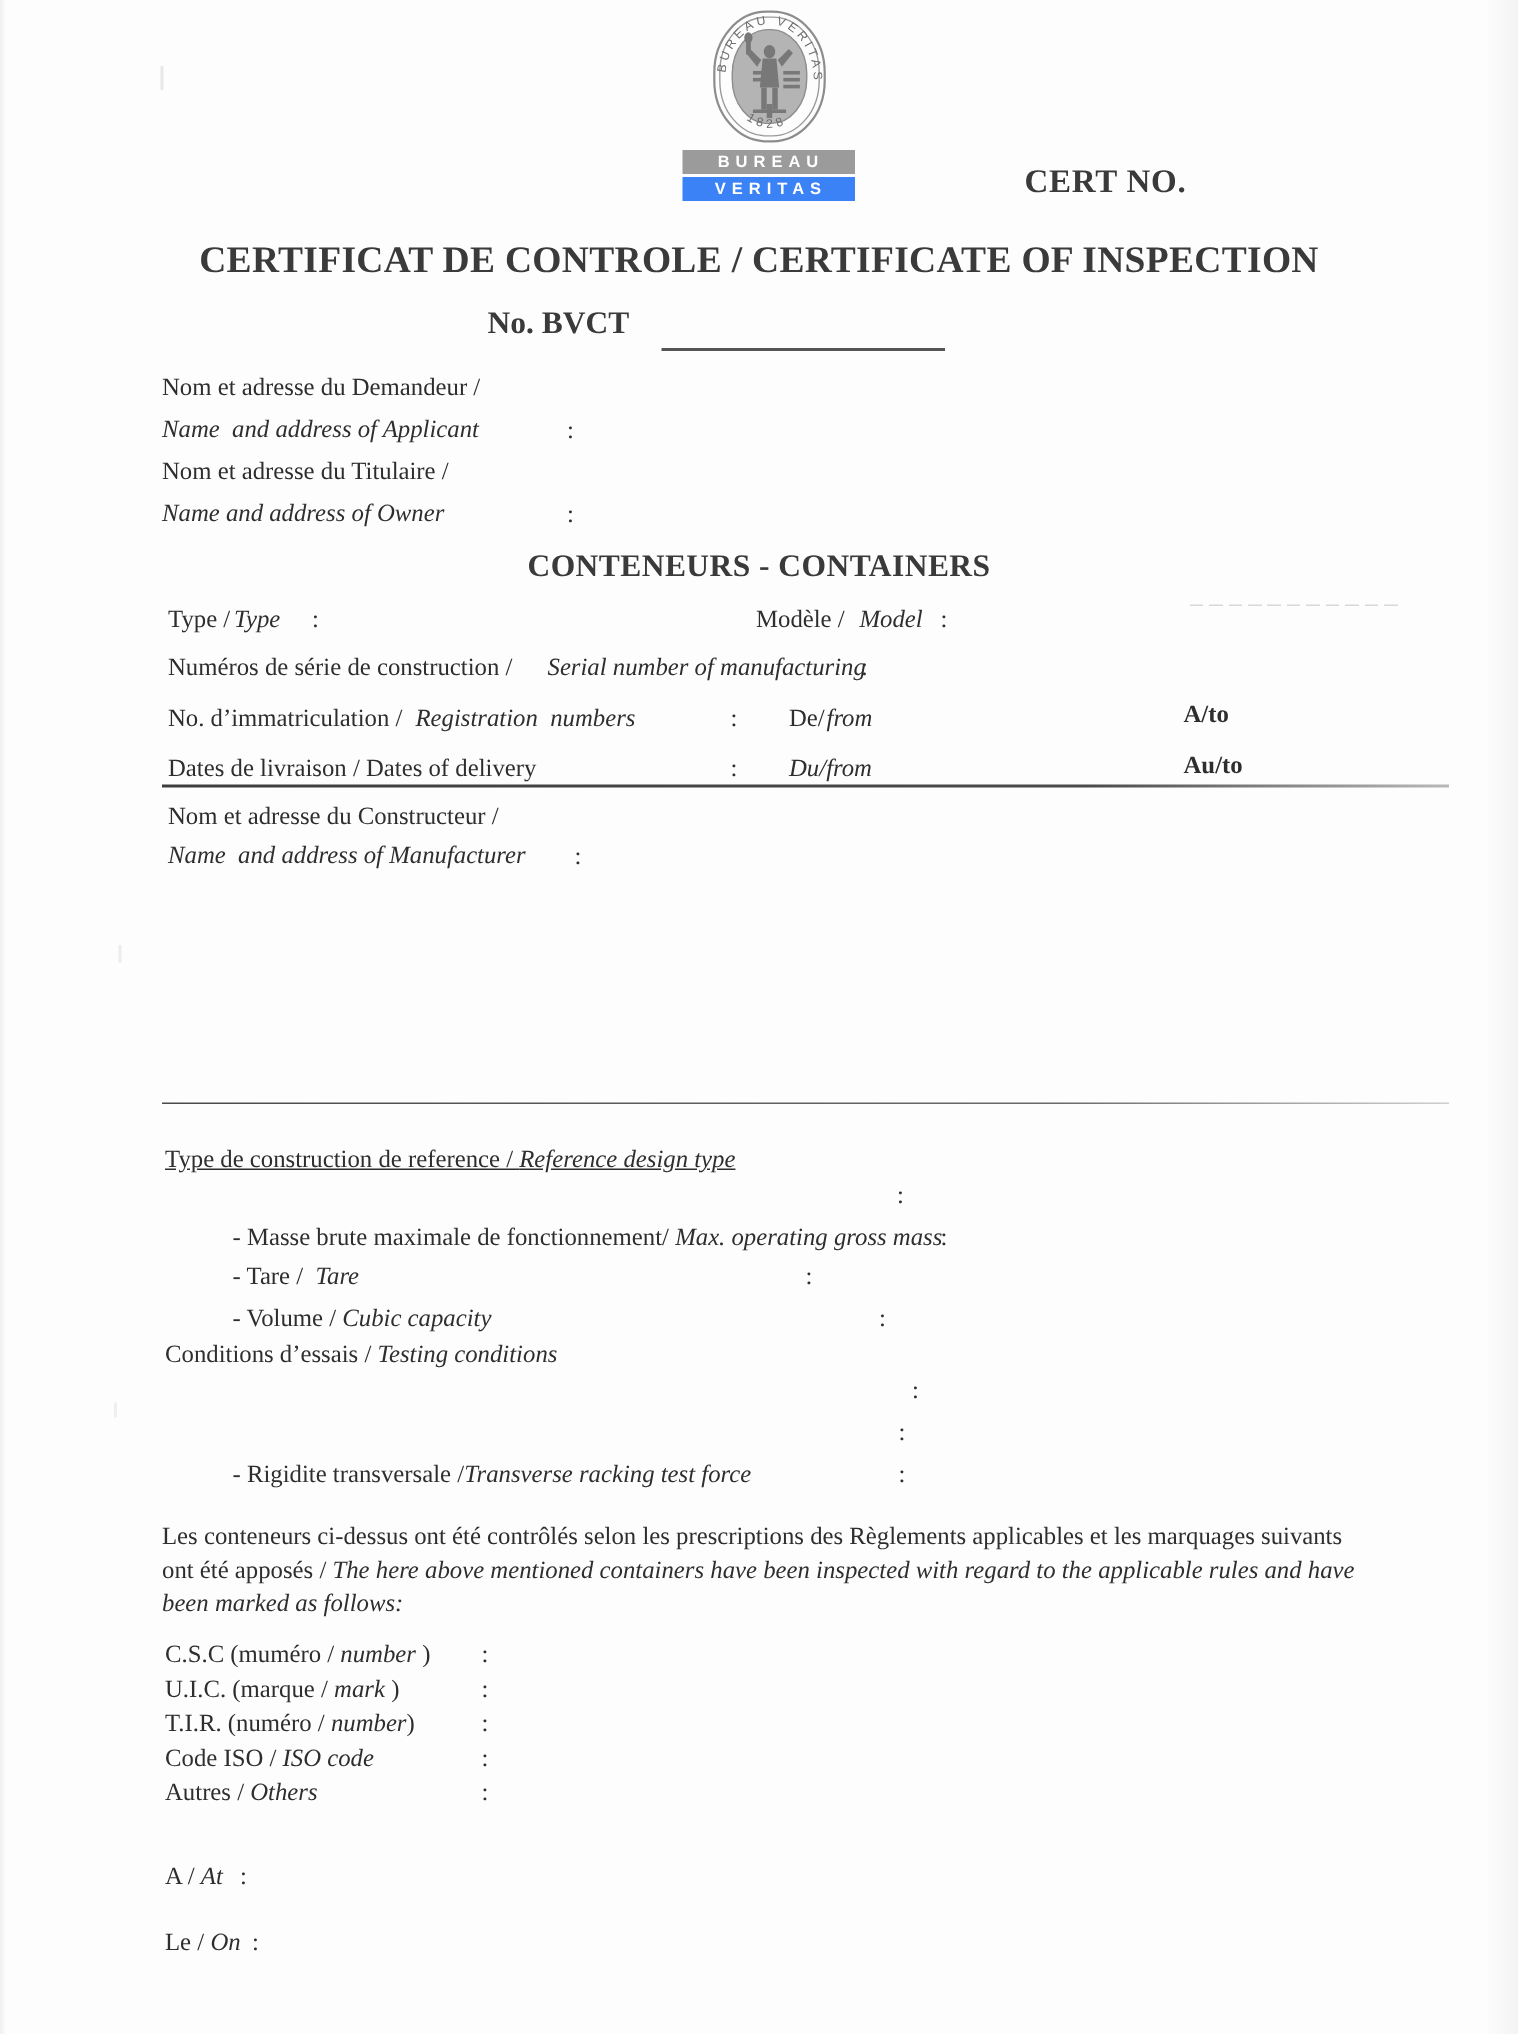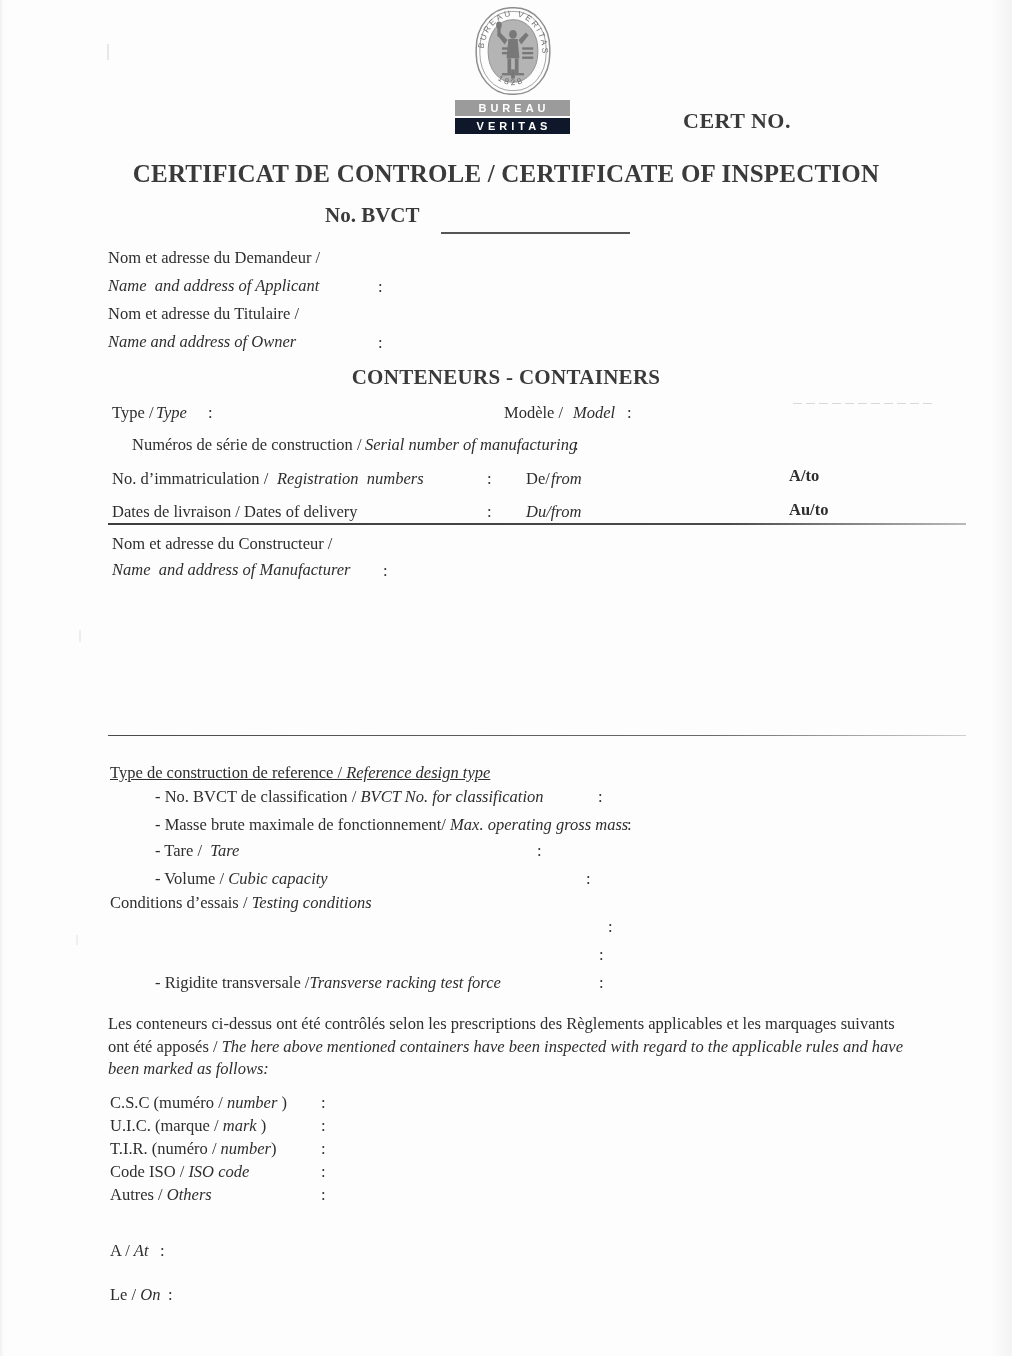--- a/index.html
+++ b/index.html
@@ -53,21 +53,21 @@
   }
   .logo-wordmark { position: absolute; left: 0; top: 95px; width: 115px; }
   .wm-row {
     height: 16px; line-height: 16px;
     font-family: "Liberation Sans", sans-serif;
     font-size: 11px; font-weight: bold; letter-spacing: 4px;
     color: #ffffff; text-align: center; padding-left: 3px;
     margin-bottom: 2px;
   }
   .wm-bureau { background: #9b9b9b; }
-  .wm-veritas { background: #0f172a; }
+  .wm-veritas { background: #3b82f6; }
 
   
   .cert-no {
     position: absolute; left: 683px; top: 108px;
     font-size: 22px; font-weight: bold; letter-spacing: 0.5px;
     color: #3a3a3a;
   }
   .main-title {
     position: absolute; left: 0; top: 160px; width: 1012px;
     text-align: center;
@@ -189,21 +189,21 @@
   <div class="ln" style="left:112px; top:403px;">Type / </div>
   <div class="ln it" style="left:156px; top:403px;">Type</div>
   <div class="ln" style="left:208px; top:403px;">:</div>
   <div class="ln" style="left:225px; top:403px; width:260px;"></div>
 
   <div class="ln" style="left:504px; top:403px;">Modèle / </div>
   <div class="ln it" style="left:573px; top:403px;">Model</div>
   <div class="ln" style="left:627px; top:403px;">:</div>
   <div class="ln" style="left:645px; top:403px; width:260px;"></div>
 
-  <div class="ln" style="left:112px; top:435px;margin-left:20px;">Numéros de série de construction / </div>
+  <div class="ln" style="left:112px; top:435px;">Numéros de série de construction / </div>
   <div class="ln it" style="left:365px; top:435px;">Serial number of manufacturing</div>
   <div class="ln" style="left:574px; top:435px;">:</div>
   <div class="ln" style="left:592px; top:435px; width:320px;"></div>
 
   <div class="ln" style="left:112px; top:469px;">No. d’immatriculation / </div>
   <div class="ln it" style="left:277px; top:469px;">Registration  numbers</div>
   <div class="ln" style="left:487px; top:469px;">:</div>
   <div class="ln" style="left:526px; top:469px;">De/</div>
   <div class="ln it" style="left:551px; top:469px;">from</div>
   <div class="ln" style="left:600px; top:469px; width:180px;"></div>
@@ -221,21 +221,20 @@
 
   <div class="ln" style="left:112px; top:534px;">Nom et adresse du Constructeur /</div>
   <div class="ln it" style="left:112px; top:560px;">Name  and address of Manufacturer</div>
   <div class="ln" style="left:383px; top:561px;">:</div>
   <div class="ln" style="left:402px; top:561px; width:520px;"></div>
 
   <div class="rule-thin" style="left:108px; top:735px; width:858px;"></div>
 
   <div class="ln und" style="left:110px; top:763px;"><span>Type de construction de reference / </span><span class="it">Reference design type</span></div>
 
-  <div class="ln" style="left:155px; top:787px;"><span>- </span><span>No. BVCT de classification / </span><span class="it">BVCT No. for classification</span></div>
   <div class="ln" style="left:598px; top:787px;">:</div>
   <div class="ln" style="left:620px; top:787px; width:300px;"></div>
 
   <div class="ln" style="left:155px; top:815px;"><span>- </span><span>Masse brute maximale de fonctionnement/ </span><span class="it">Max. operating gross mass</span></div>
   <div class="ln" style="left:627px; top:815px;">:</div>
   <div class="ln" style="left:649px; top:815px; width:280px;"></div>
 
   <div class="ln" style="left:155px; top:841px;"><span>- </span><span>Tare / </span><span class="it"> Tare</span></div>
   <div class="ln" style="left:537px; top:841px;">:</div>
   <div class="ln" style="left:559px; top:841px; width:340px;"></div>

